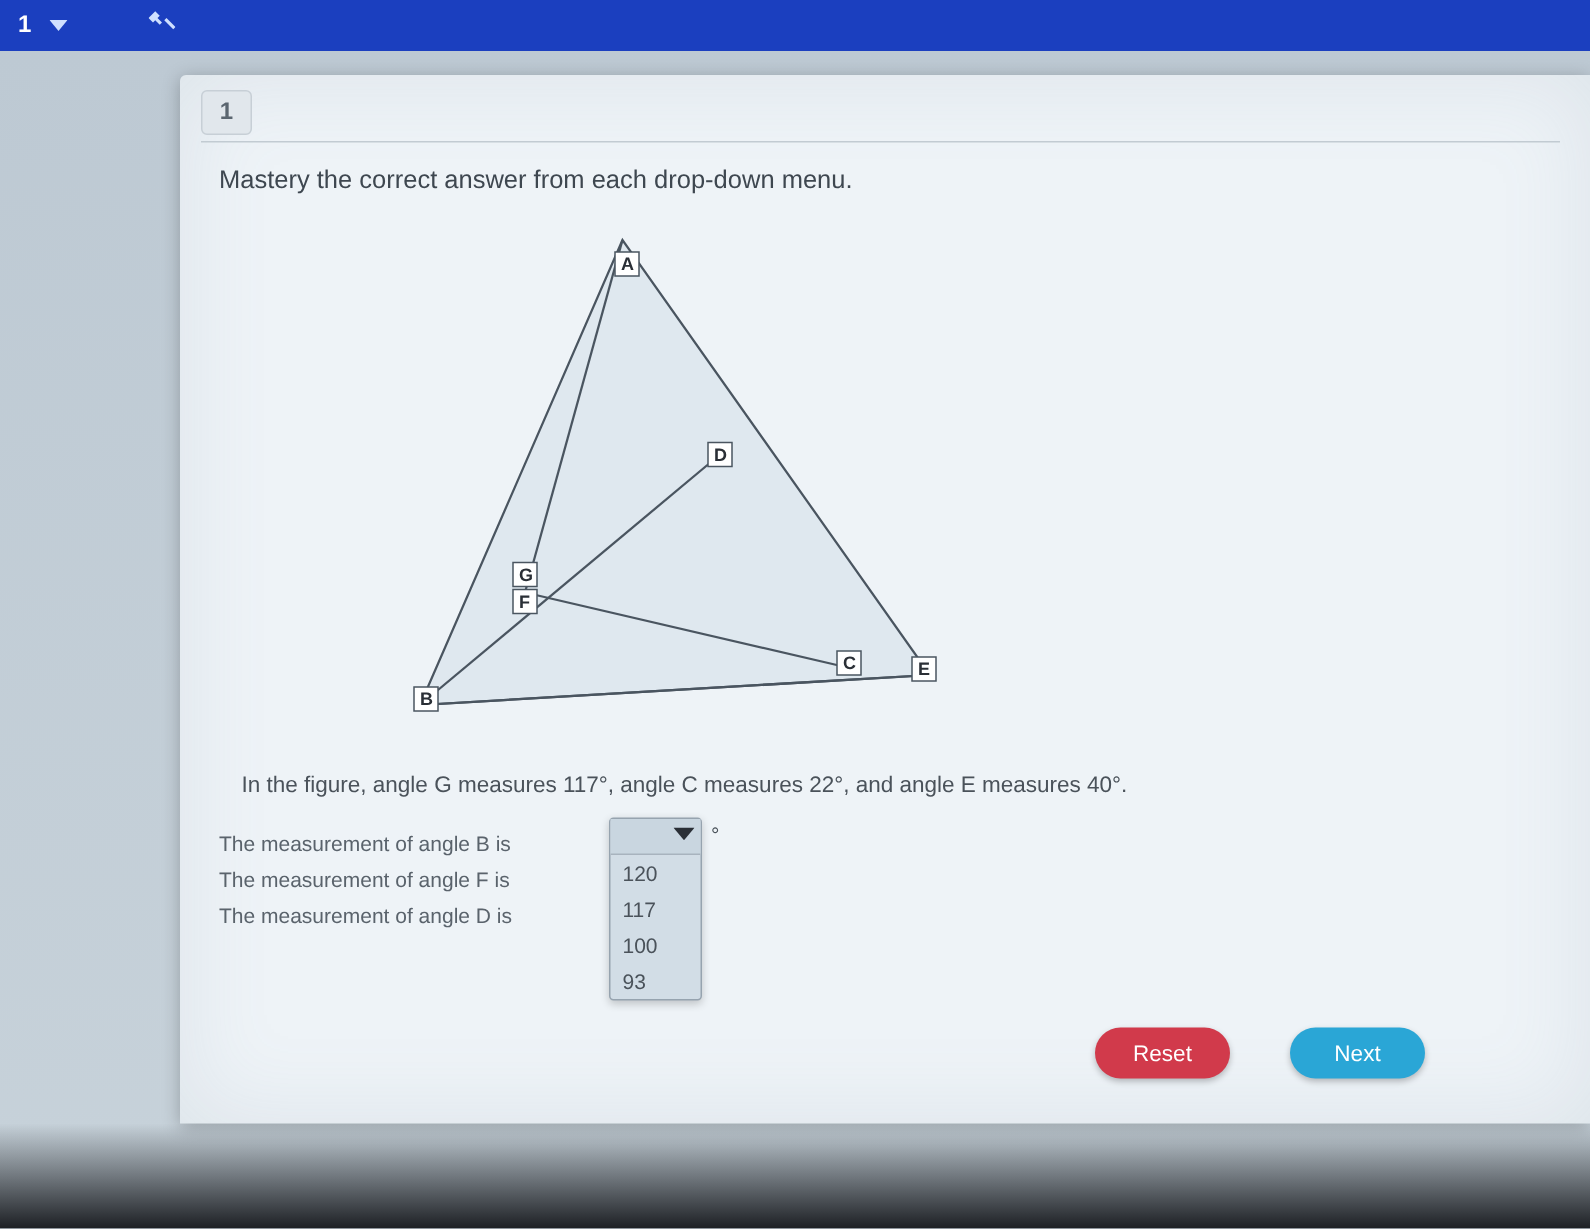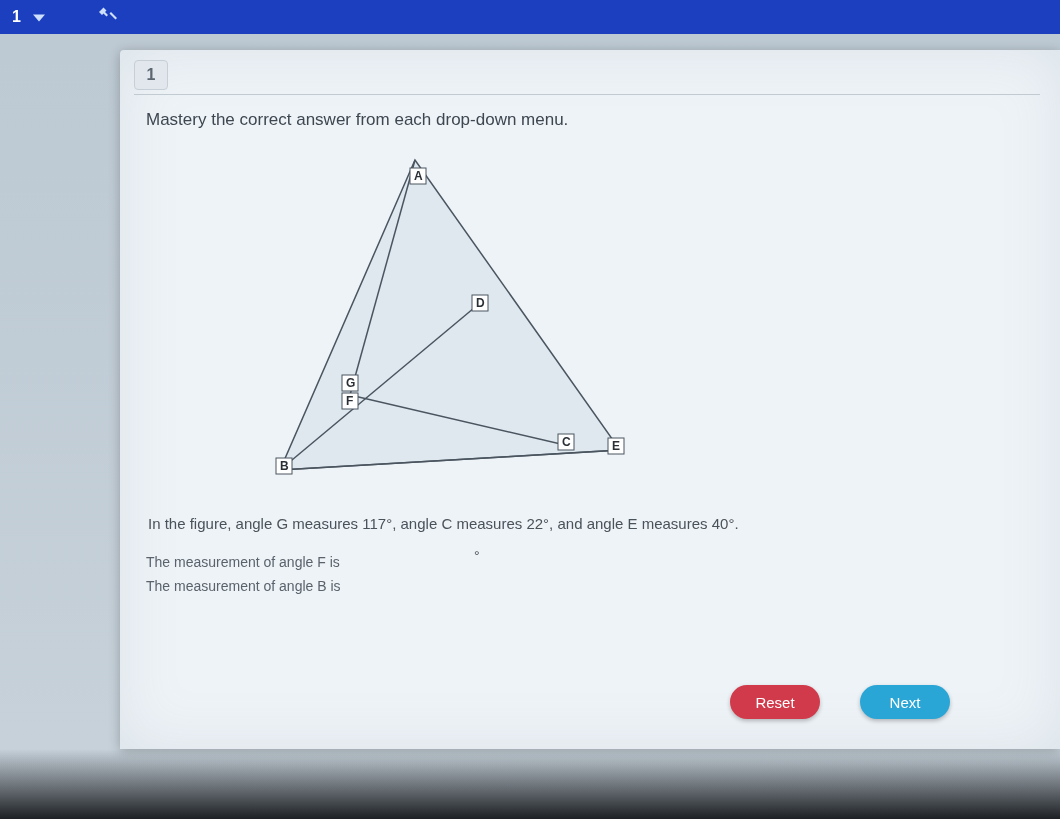--- a/index.html
+++ b/index.html
@@ -65,21 +65,21 @@
 
   .figure-wrap {
     position: absolute;
     top: 100px; left: 120px;
     width: 420px; height: 340px;
   }
   .figure-wrap svg { width: 100%; height: 100%; }
 
   .statement {
     position: absolute;
-    top: 465px; left: 28px;
+    top: 465px; left: 41px;
     color: #4a525a; font-size: 15px;
   }
 
   .answer-block {
     position: absolute;
     top: 500px; left: 26px;
     color: #5a636c; font-size: 14px;
     line-height: 24px;
   }
   .answer-row { display: flex; align-items: center; gap: 6px; height:24px;}
@@ -197,27 +197,43 @@
           <text x="322" y="296">C</text>
           <text x="372" y="300">E</text>
         </g>
       </svg>
     </div>
 
     <div class="statement">In the figure, angle G measures 117°, angle C measures 22°, and angle E measures 40°.</div>
 
     <div class="answer-block">
       <div class="answer-row">
+        <span class="label">The measurement of angle B is</span>
+      </div>
+      <div class="answer-row">
         <span class="label">The measurement of angle F is</span>
       </div>
       <div class="answer-row">
-        <span class="label">The measurement of angle B is</span>
-      </div>
-    </div>
-
+        <span class="label">The measurement of angle D is</span>
+      </div>
+    </div>
+
+    <div class="dropdown">
+      <div class="dd-head">
+        <span>
+          <svg viewBox="0 0 10 6">
+              <path d="M0 0 L5 6 L10 0 Z"></path>
+            </svg>
+        </span>
+      </div>
+      <div class="dd-opt">120</div>
+      <div class="dd-opt">117</div>
+      <div class="dd-opt">100</div>
+      <div class="dd-opt">93</div>
+    </div>
     <div class="degree-mark">°</div>
 
     <div class="action-row">
       <button class="btn btn-reset">Reset</button>
       <button class="btn btn-next">Next</button>
     </div>
 
   </div>
 
   <div class="bottom-shadow"></div>

